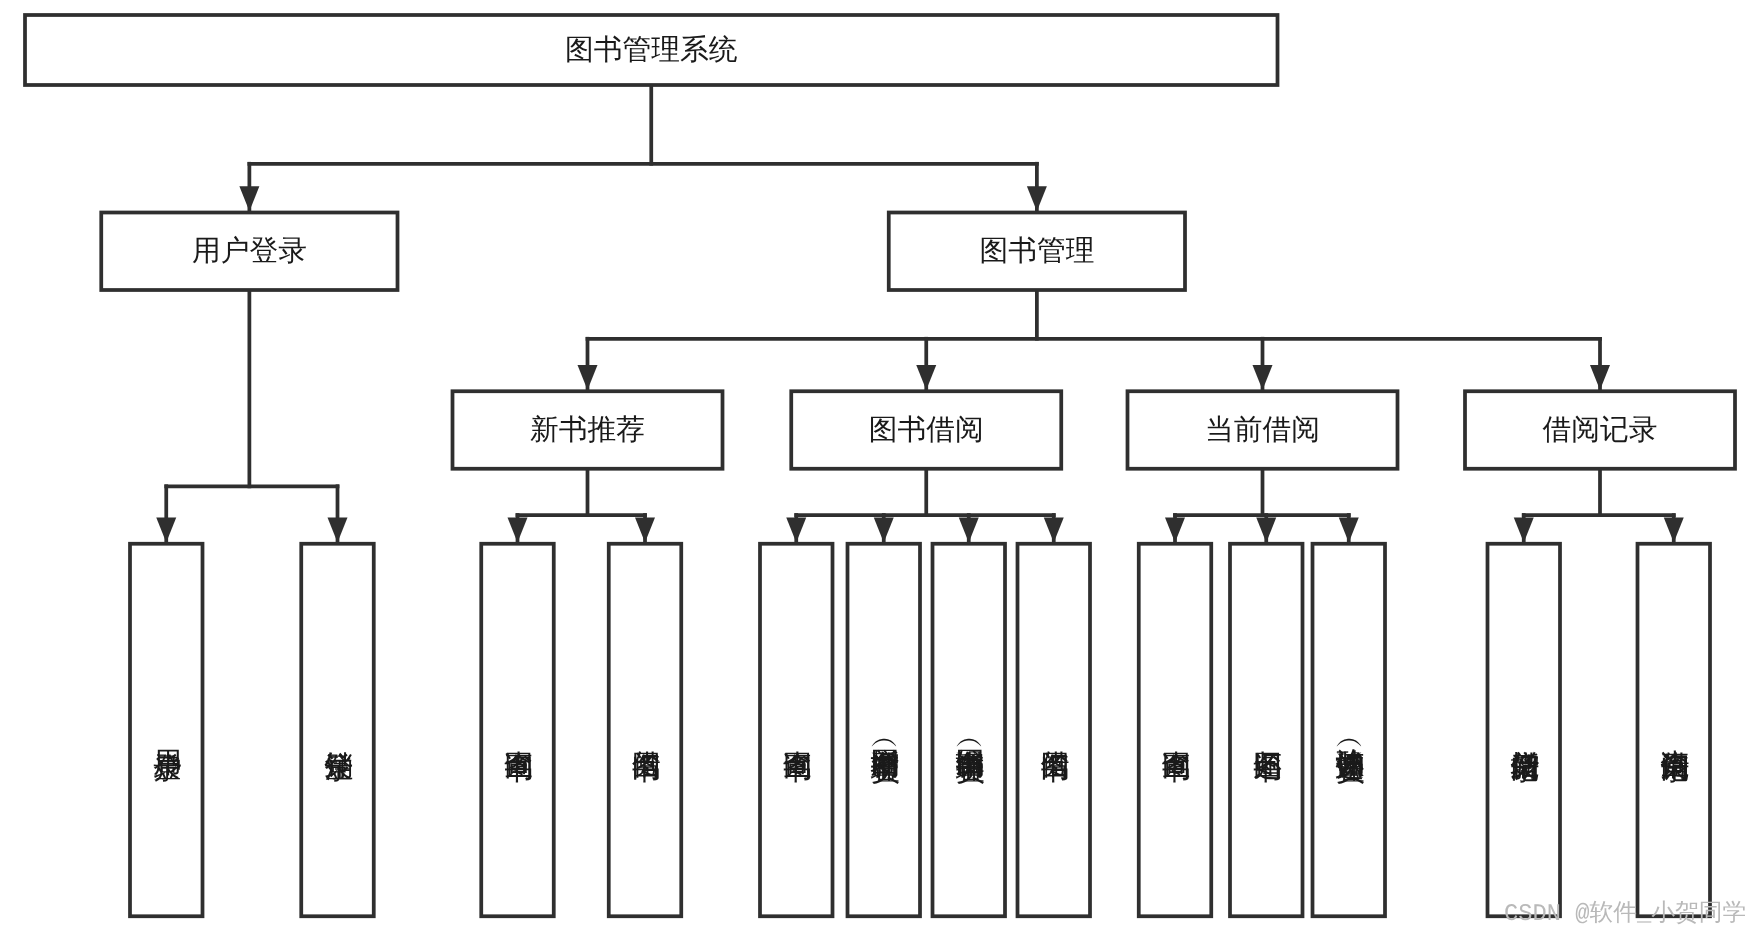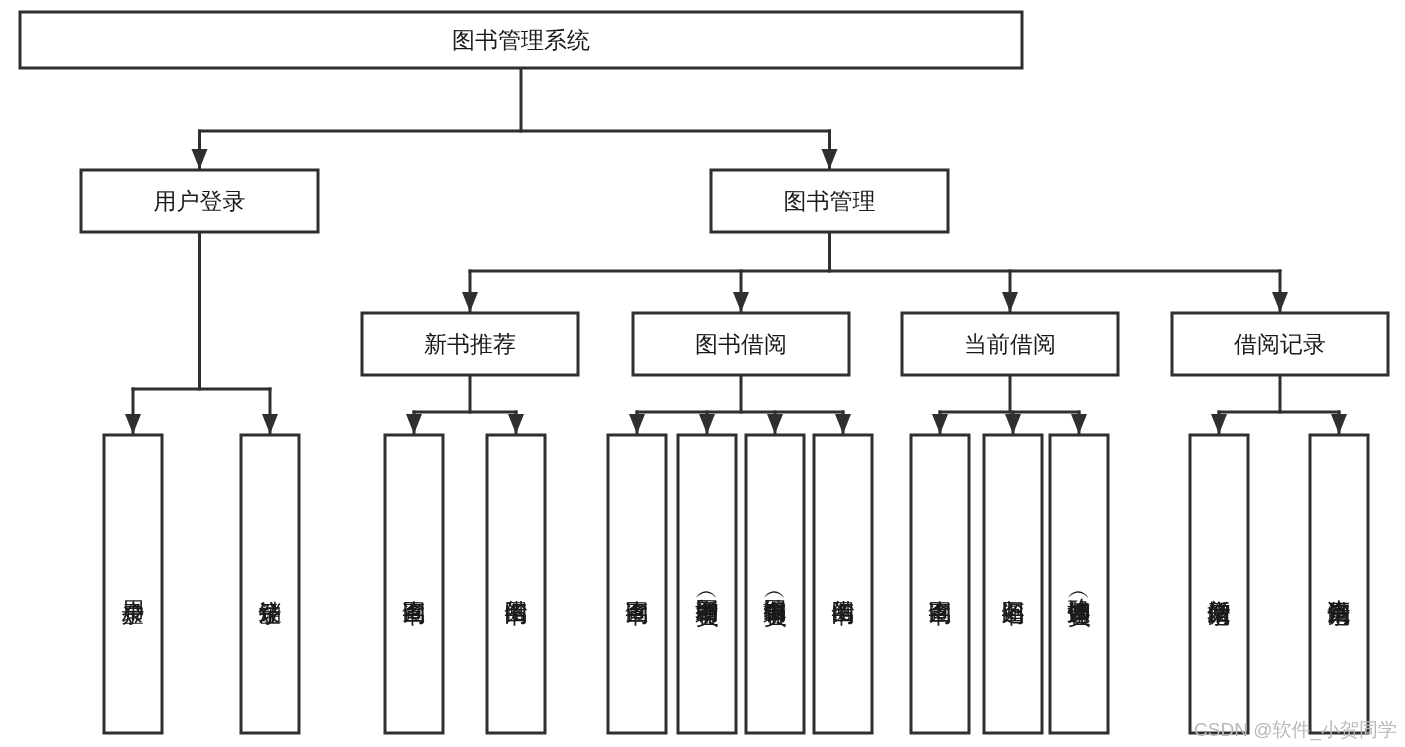--- a/index.html
+++ b/index.html
@@ -57,21 +57,21 @@
     color: #1a1a1a;
     letter-spacing: 1px;
     white-space: nowrap;
     text-align: center;
     pointer-events: none;
   }
   .watermark {
     position: absolute;
     right: 8px;
     bottom: 4px;
-    font-family: Liberation Sans, sans-serif;
+    font-family: Liberation Mono, monospace;
     font-size: 19px;
     color: #b9b9b9;
     white-space: nowrap;
   }
 </style>
 </head>
 <body>
 
 <div id="diagram-root">
 

